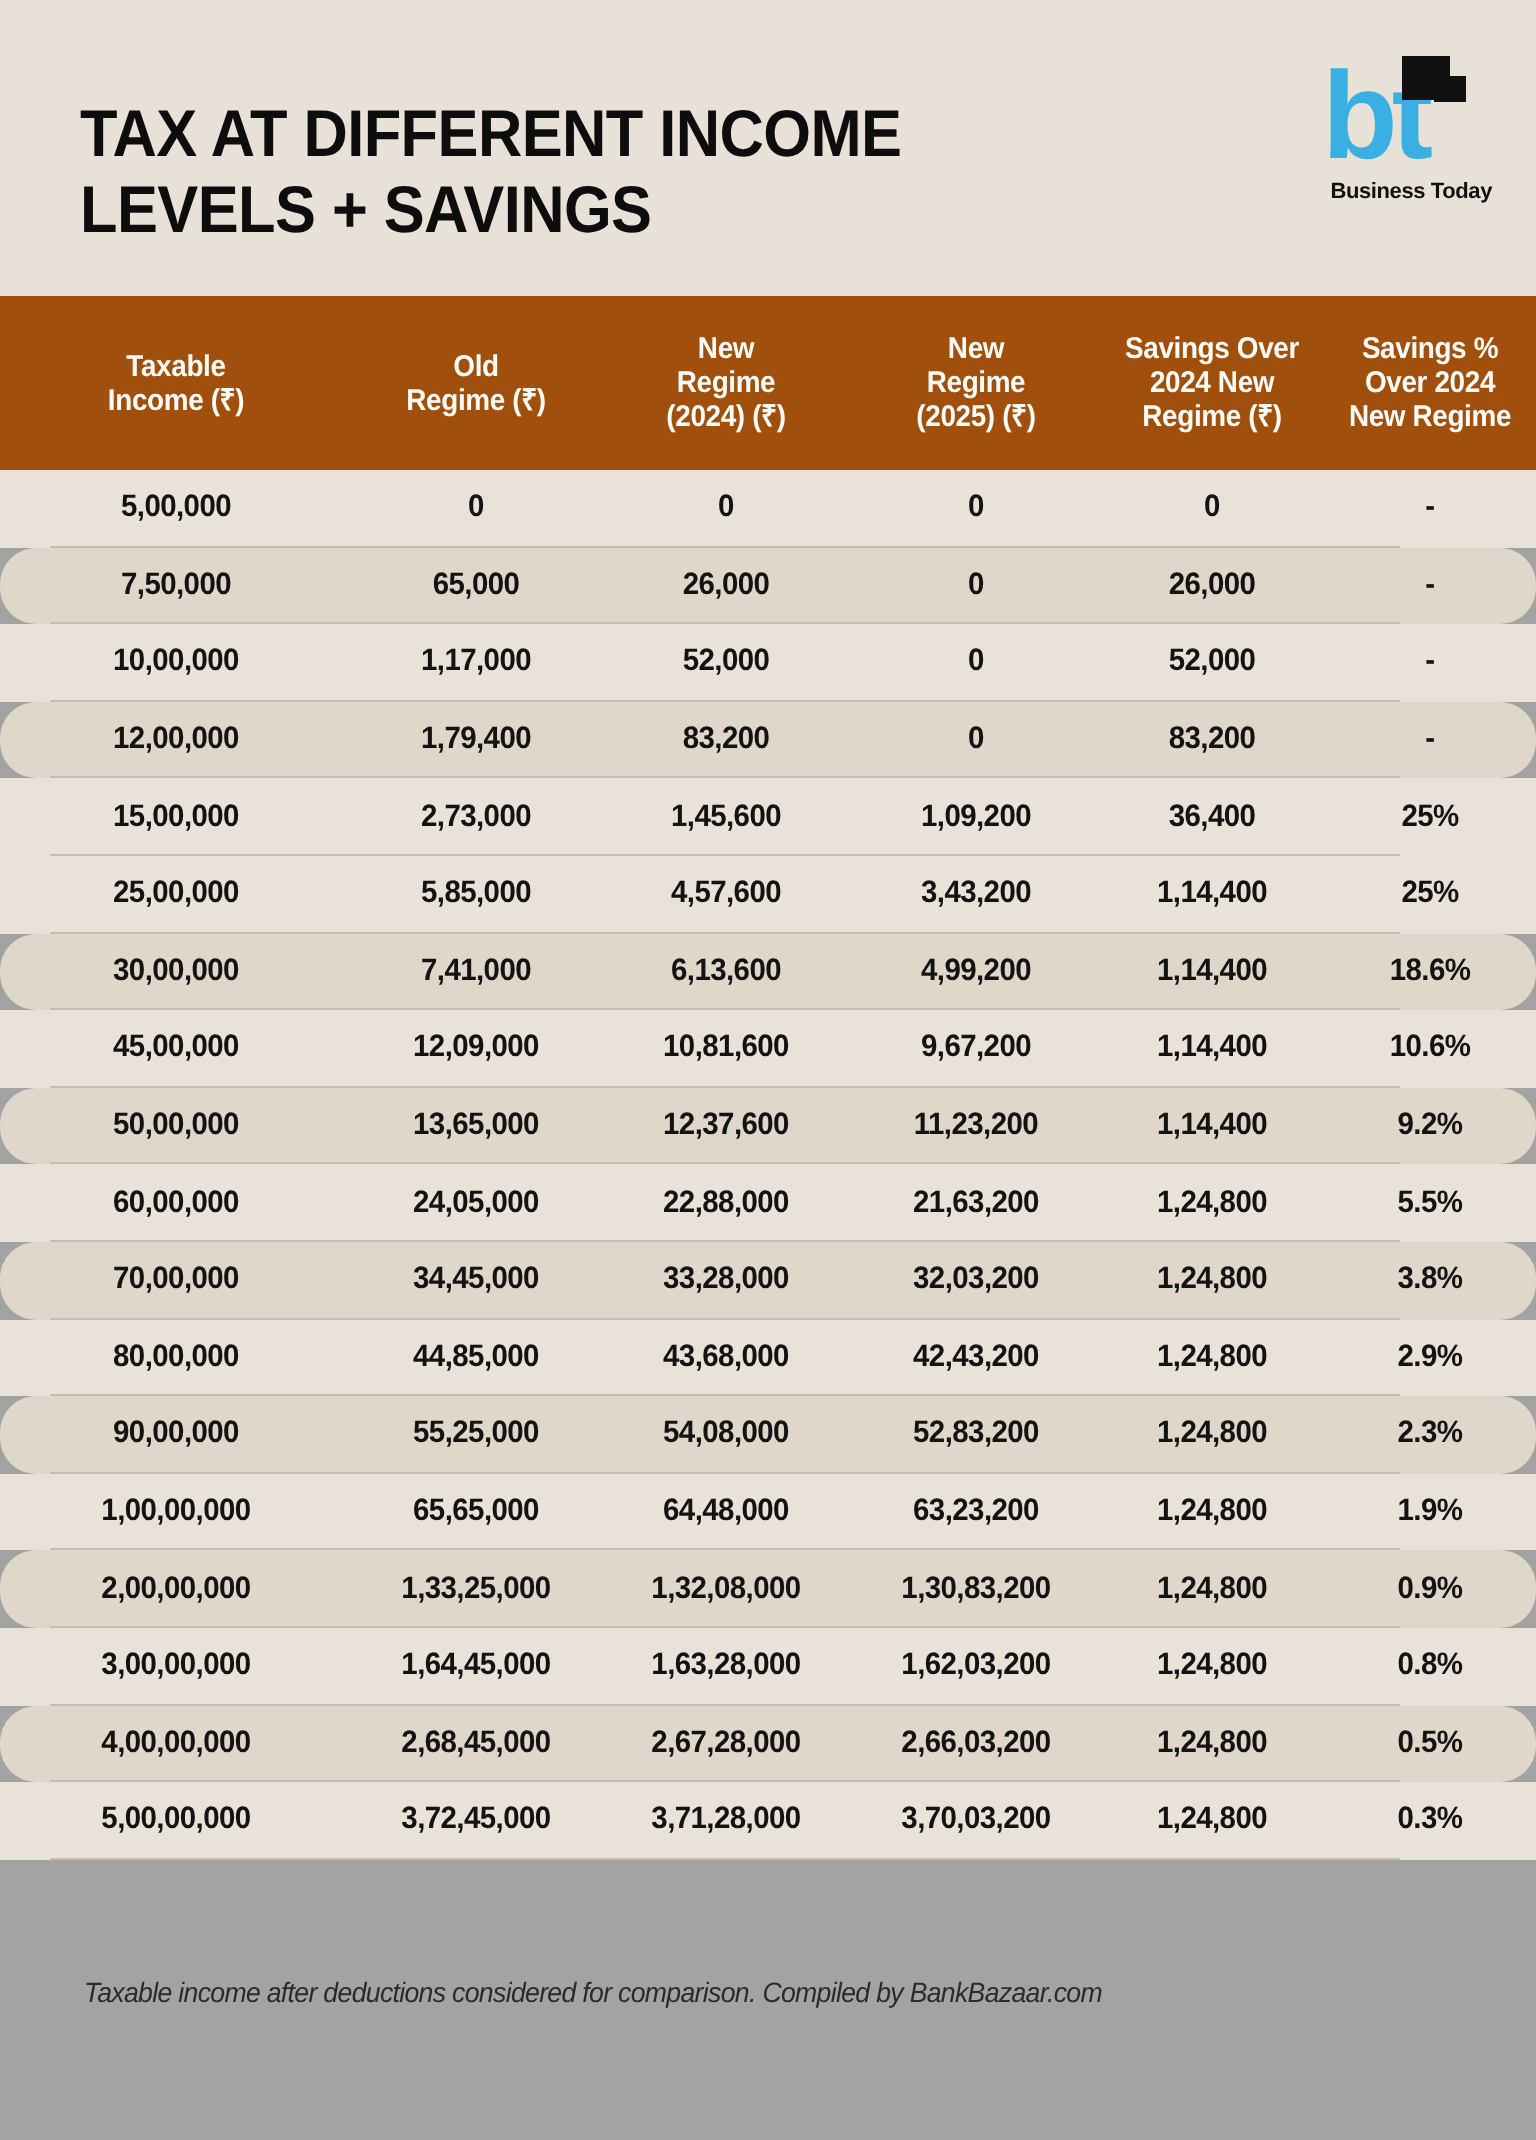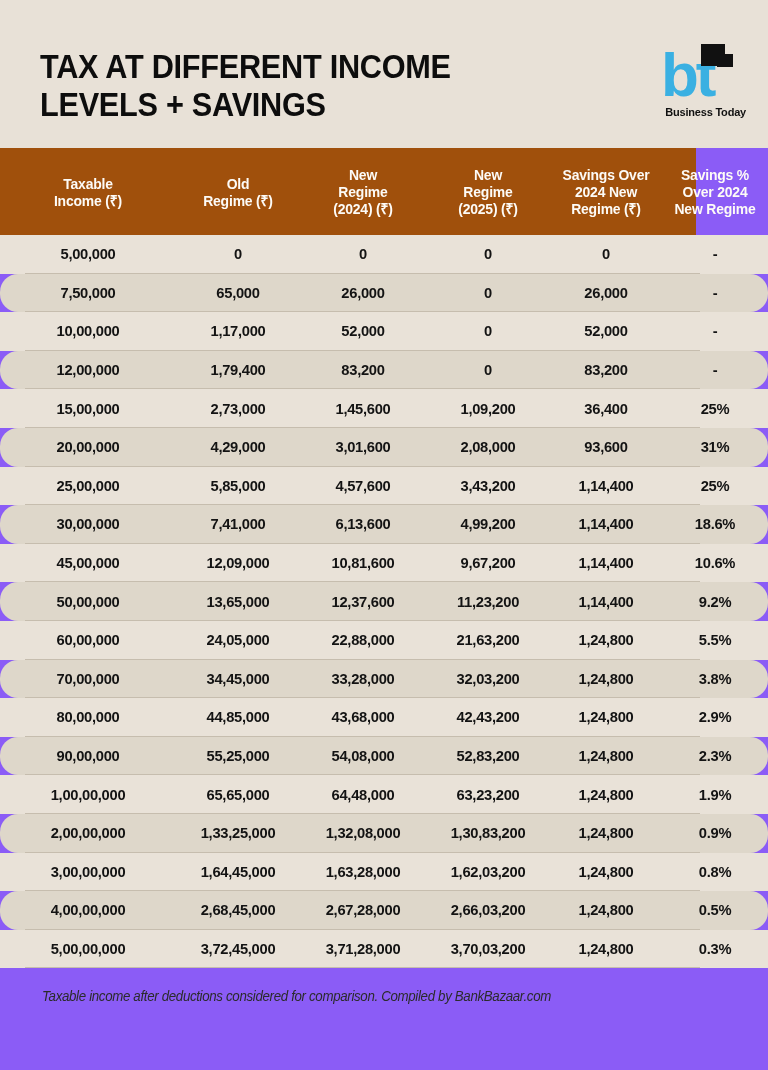--- a/index.html
+++ b/index.html
@@ -3,42 +3,42 @@
 <meta charset="utf-8">
 <style>
   html,body{margin:0;padding:0;}
   body{
     width:768px;height:1070px;
     background:#e8e1d7;
     font-family:"Liberation Sans",sans-serif;
     overflow:hidden;
     position:relative;
   }
-  .page{width:768px;height:1070px;position:relative;background:#8b5cf6;}
+  .page{width:768px;height:1070px;position:relative;background:#a3a3a3;}
 
   
   .topbar{
     position:absolute;left:0;top:0;width:768px;height:148px;
     background:#e8e1d7;
   }
   .title{
     position:absolute;left:40px;top:48px;width:560px;
     font-family:"Liberation Sans",sans-serif;
     font-weight:bold;
     font-size:33px;
     line-height:38px;
     letter-spacing:-0.3px;
     color:#0d0d0d;
     text-transform:uppercase;
     transform:scaleX(0.93);
     transform-origin:left top;
     white-space:pre-line;
   }
   .logo{
-    position:absolute;left:655px;top:40px;width:90px;height:92px;
+    position:absolute;left:655px;top:24px;width:90px;height:92px;
   }
   .logo-mark{position:relative;width:90px;height:66px;}
   .logo-b{
     position:absolute;left:6px;top:4px;
     font-family:"Liberation Sans",sans-serif;
     font-weight:bold;font-size:62px;line-height:62px;
     color:#3ab0e2;letter-spacing:-3px;
   }
   .logo-blk{
     position:absolute;left:46px;top:4px;width:24px;height:22px;
@@ -51,21 +51,21 @@
   .logo-text{
     position:absolute;left:3px;top:66px;width:88px;
     text-align:right;
     font-family:"Liberation Sans",sans-serif;
     font-weight:bold;font-size:11px;color:#111;
     letter-spacing:-0.2px;
   }
 
   
   .thead{
-    position:absolute;left:0;top:148px;width:696px;height:87px;
+    position:absolute;left:0;top:148px;width:768px;height:87px;
     background:#a0500c;
   }
   .thead-inner{
     display:flex;width:768px;height:87px;align-items:center;
   }
   .th{
     text-align:center;
     color:#fdfbf7;
     font-family:"Liberation Sans",sans-serif;
     font-weight:bold;
@@ -196,28 +196,20 @@
         <div class="td c6">-</div>
       </div>
       <div class="row odd">
         <div class="td c1">15,00,000</div>
         <div class="td c2">2,73,000</div>
         <div class="td c3">1,45,600</div>
         <div class="td c4">1,09,200</div>
         <div class="td c5">36,400</div>
         <div class="td c6">25%</div>
       </div>
-      <div class="row even">
-        <div class="td c1">20,00,000</div>
-        <div class="td c2">4,29,000</div>
-        <div class="td c3">3,01,600</div>
-        <div class="td c4">2,08,000</div>
-        <div class="td c5">93,600</div>
-        <div class="td c6">31%</div>
-      </div>
       <div class="row odd">
         <div class="td c1">25,00,000</div>
         <div class="td c2">5,85,000</div>
         <div class="td c3">4,57,600</div>
         <div class="td c4">3,43,200</div>
         <div class="td c5">1,14,400</div>
         <div class="td c6">25%</div>
       </div>
       <div class="row even">
         <div class="td c1">30,00,000</div>

